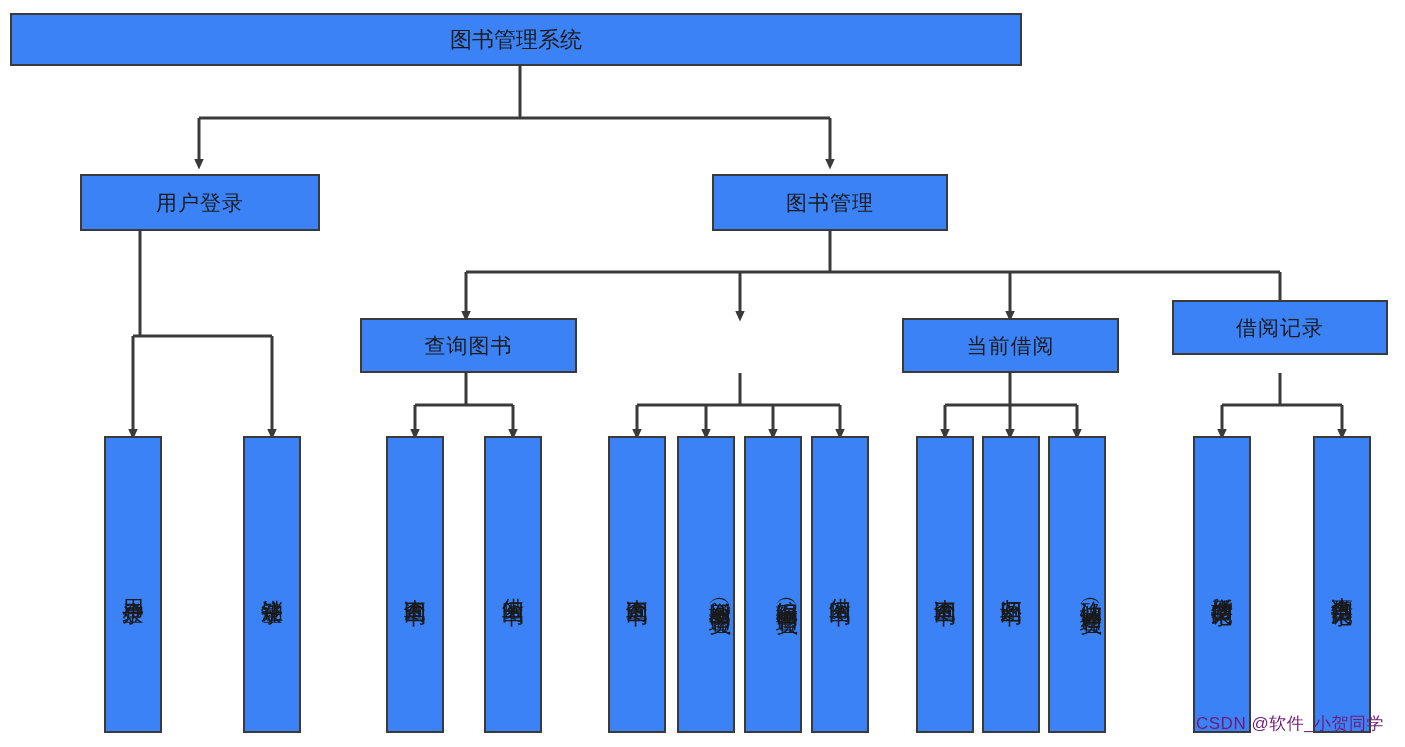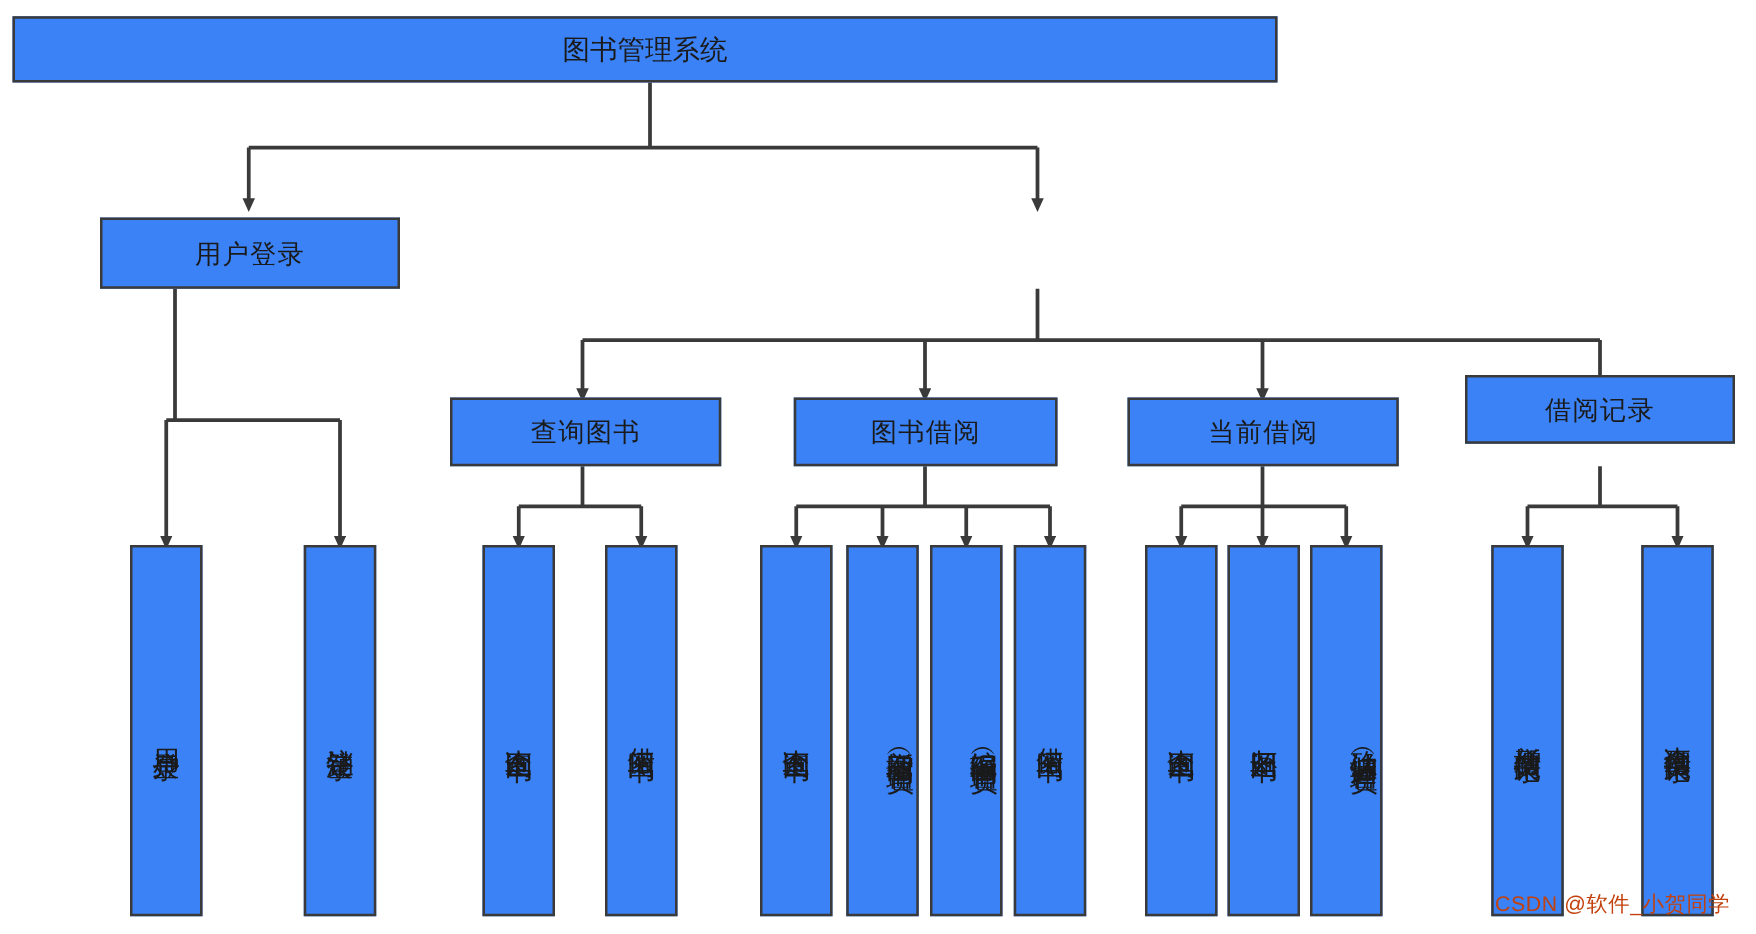--- a/index.html
+++ b/index.html
@@ -10,21 +10,21 @@
   .node{position:absolute;box-sizing:border-box;border:2px solid #3a3a3a;
         background:#3b82f6;display:flex;align-items:center;justify-content:center;
         color:#1a1a1a;}
   .node.h{font-size:21px;letter-spacing:1px;}
   .node.root{font-size:22px;}
   .node.v{writing-mode:vertical-rl;text-orientation:upright;
           font-size:22px;line-height:1.18;letter-spacing:2px;
           align-items:flex-start;justify-content:center;padding-top:14px;}
   .node.v.mid{align-items:center;padding-top:0;}
   #watermark{position:absolute;left:1196px;top:712px;font-size:17px;
-             color:#c2410c;white-space:nowrap;letter-spacing:.5px;}
+             color:#701a75;white-space:nowrap;letter-spacing:.5px;}
 </style>
 </head>
 <body>
 
 <div id="stage">
 
   <svg id="wires" viewBox="0 0 1405 747">
     <defs>
       <marker id="ah" markerWidth="12" markerHeight="12" refX="1.5" refY="5" orient="auto" markerUnits="userSpaceOnUse">
         <path d="M0,0 L0,10 L11,5 z" fill="#3a3a3a"></path>
@@ -70,23 +70,23 @@
       <path d="M1280,373 L1280,405"></path>
       <path d="M1222,405 L1342,405"></path>
       <path d="M1222,405 L1222,430" marker-end="url(#ah)"></path>
       <path d="M1342,405 L1342,430" marker-end="url(#ah)"></path>
     </g>
   </svg>
 
   <div class="node root" style="left:10px;top:13px;width:1012px;height:53px;">图书管理系统</div>
 
   <div class="node h" style="left:80px;top:174px;width:240px;height:57px;">用户登录</div>
+  <div class="node h" style="left:712px;top:174px;width:236px;height:57px;">图书管理</div>
 
   <div class="node h" style="left:360px;top:318px;width:217px;height:55px;">查询图书</div>
-  <div class="node h" style="left:635px;top:318px;width:211px;height:55px;">图书借阅</div>
   <div class="node h" style="left:902px;top:318px;width:217px;height:55px;">当前借阅</div>
   <div class="node h" style="left:1172px;top:300px;width:216px;height:55px;">借阅记录</div>
 
   <div class="node v mid" style="left:104px;top:436px;width:58px;height:297px;">用户登录</div>
   <div class="node v mid" style="left:243px;top:436px;width:58px;height:297px;">注销登录</div>
 
   <div class="node v mid" style="left:386px;top:436px;width:58px;height:297px;">查询图书</div>
   <div class="node v mid" style="left:484px;top:436px;width:58px;height:297px;">借阅图书</div>
 
   <div class="node v mid" style="left:608px;top:436px;width:58px;height:297px;">查询图书</div>

